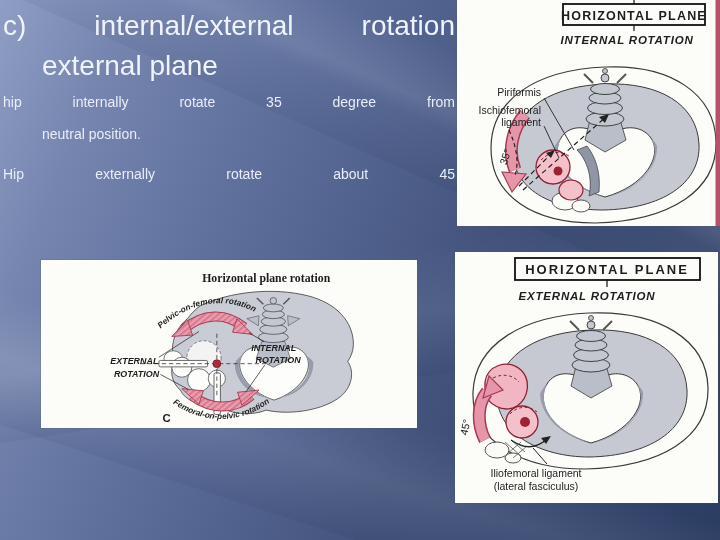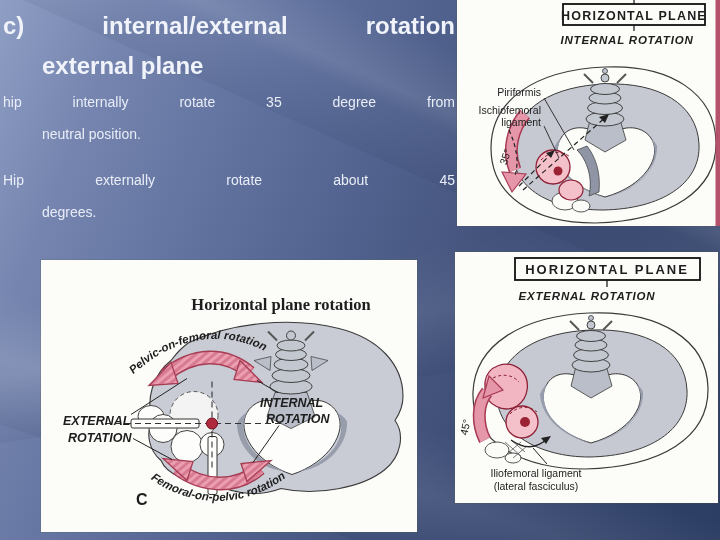--- a/index.html
+++ b/index.html
@@ -7,47 +7,46 @@
          font-family:"Liberation Sans",sans-serif;
          background:linear-gradient(112deg,#8f9ec4 0%,#7585af 14%,#60719e 32%,#51628e 47%,#43537c 62%,#364770 78%,#2c3d63 100%);}
   .streak{position:absolute;left:-15%;width:140%;height:130px;pointer-events:none;}
   .streak.s1{top:30px;transform:rotate(24deg);
     background:linear-gradient(to bottom,rgba(255,255,255,0),rgba(255,255,255,.10) 45%,rgba(255,255,255,.02) 60%,rgba(10,20,50,.06));}
   .streak.s2{top:250px;transform:rotate(-9deg);
     background:linear-gradient(to bottom,rgba(255,255,255,0),rgba(255,255,255,.07) 50%,rgba(10,20,50,.05));}
   .streak.s3{top:420px;transform:rotate(18deg);
     background:linear-gradient(to bottom,rgba(255,255,255,0),rgba(255,255,255,.08) 50%,rgba(10,20,50,.06));}
   .textblock{position:absolute;left:3px;top:6px;width:452px;}
-  .h{font-weight:bold;font-size:24px;line-height:40px;color:#f0f3fa;}
+  .h{font-weight:normal;font-size:28px;line-height:40px;color:#f0f3fa;}
   .b{font-size:14px;line-height:32px;color:#e9edf7;}
   .ind{padding-left:39px;}
   .jline{text-align:justify;text-align-last:justify;}
-  .p2{margin-top:14px;}
+  .p2{margin-top:8px;}
   .panel{position:absolute;background:#fcfcf9;box-shadow:0 0 0 1px rgba(90,90,80,.18);}
   .panelA{left:457px;top:0;width:263px;height:226px;}
-  .panelB{left:41px;top:260px;width:376px;height:272px;}
+  .panelB{left:41px;top:260px;width:376px;height:168px;}
   .panelC{left:455px;top:252px;width:263px;height:251px;}
   .panel svg{display:block;width:100%;height:100%;}
   svg text{fill:#1d1d1d;}
 </style>
 </head>
 <body>
 
 <div class="slide">
   <div class="streak s1"></div>
   <div class="streak s2"></div>
   <div class="streak s3"></div>
 
   <div class="textblock">
     <div class="h jline">c) internal/external rotation</div>
     <div class="h ind">external plane</div>
     <div class="b jline">hip internally rotate 35 degree from</div>
     <div class="b ind">neutral position.</div>
     <div class="b jline p2">Hip externally rotate about 45</div>
-    <div class="b ind">degrees.</div>
   </div>
 
   <div class="panel panelA">
     <svg viewBox="0 0 263 226">
 
       <g>
         <path d="M 34 148 C 34 100 78 70 148 67 C 214 64 258 94 259 142 C 260 190 214 221 138 223 C 76 223 34 196 34 148 Z" fill="#fcfcf9" stroke="#3a3a3a" stroke-width="1.2"></path>
         <path d="M 56 148 C 58 106 98 86 148 84 C 202 82 240 104 242 144 C 244 184 204 209 146 210 C 96 210 54 190 56 148 Z
                  M 104 138 C 112 124 134 124 148 140 C 162 124 184 124 194 138 C 206 156 188 186 148 197 C 108 186 92 156 104 138 Z" fill="#c6c9d1" fill-rule="evenodd" stroke="#3a3a3a" stroke-width="1"></path>
         <path d="M 104 138 C 94 158 108 184 148 197 C 118 190 98 170 97 148 C 99 144 101 140 104 138 Z" fill="#969cab"></path>

